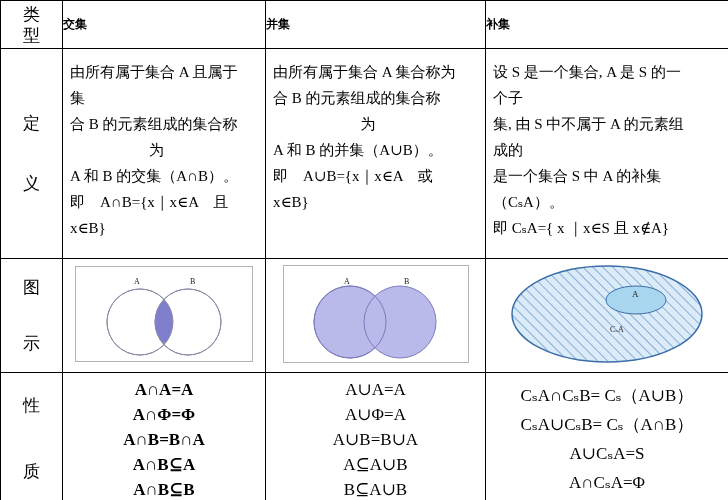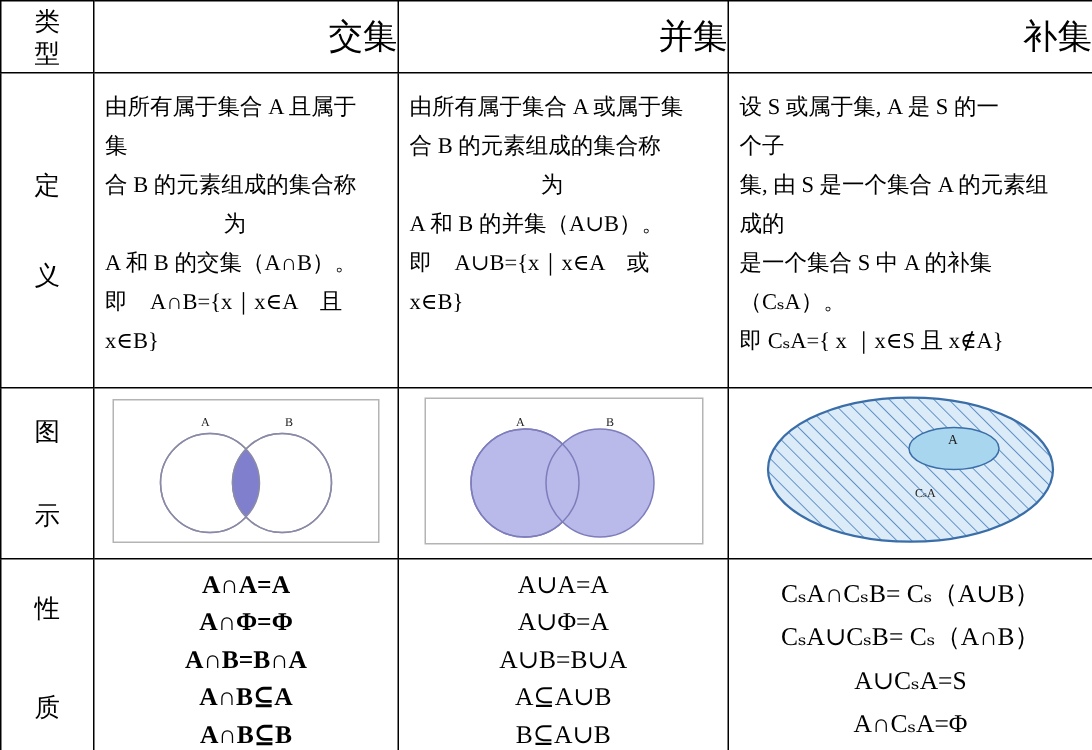--- a/index.html
+++ b/index.html
@@ -19,21 +19,21 @@
   tr.r-def      { height:210px; }
   tr.r-diagram  { height:114px; }
   tr.r-props    { height:128px; }
 
   .label-cell { text-align:center; font-size:17px; white-space:pre-line; }
   .lh-header  { line-height:21px; }
   .lh-def     { line-height:60px; }
   .lh-diagram { line-height:56px; }
   .lh-props   { line-height:66px; }
 
-  .header-cell { text-align:right; font-size:23px; }
+  .header-cell { text-align:left; font-size:12px;font-weight:bold; }
 
   .def-cell { vertical-align:top; padding:10px 22px 0 7px; font-size:15px; line-height:26px; }
   .def-line {}
   .def-line.center { text-align:center; }
   .def-line.bold { font-weight:normal; }
 
   .diagram-cell { text-align:center; vertical-align:middle; }
   .venn-box  { display:inline-block; border:1px solid #b4b4b4; line-height:0; background:#fff; }
   .plain-box { display:inline-block; line-height:0; }
   svg text { fill:#222; font-family:"Liberation Serif","DejaVu Serif",serif; }
@@ -67,31 +67,31 @@
 义</td>
     <td class="def-cell">
       <div class="def-line">由所有属于集合 A 且属于集</div>
       <div class="def-line">合 B 的元素组成的集合称</div>
       <div class="def-line center">为</div>
       <div class="def-line">A 和 B 的交集（A∩B）。</div>
       <div class="def-line bold">即　A∩B={x｜x∈A　且</div>
       <div class="def-line bold">x∈B}</div>
     </td>
     <td class="def-cell">
-      <div class="def-line">由所有属于集合 A 或属于集</div>
+      <div class="def-line">由所有属于集合 A 集合称为</div>
       <div class="def-line">合 B 的元素组成的集合称</div>
       <div class="def-line center">为</div>
       <div class="def-line">A 和 B 的并集（A∪B）。</div>
       <div class="def-line">即　A∪B={x｜x∈A　或</div>
       <div class="def-line">x∈B}</div>
     </td>
     <td class="def-cell">
-      <div class="def-line">设 S 或属于集, A 是 S 的一</div>
+      <div class="def-line">设 S 是一个集合, A 是 S 的一</div>
       <div class="def-line">个子</div>
-      <div class="def-line">集, 由 S 是一个集合 A 的元素组</div>
+      <div class="def-line">集, 由 S 中不属于 A 的元素组</div>
       <div class="def-line">成的</div>
       <div class="def-line bold">是一个集合 S 中 A 的补集</div>
       <div class="def-line bold">（CₛA）。</div>
       <div class="def-line">即 CₛA={ x ｜x∈S 且 x∉A}</div>
     </td>
   </tr>
 
   <tr class="r-diagram">
     <td class="label-cell lh-diagram">图
 示</td>

